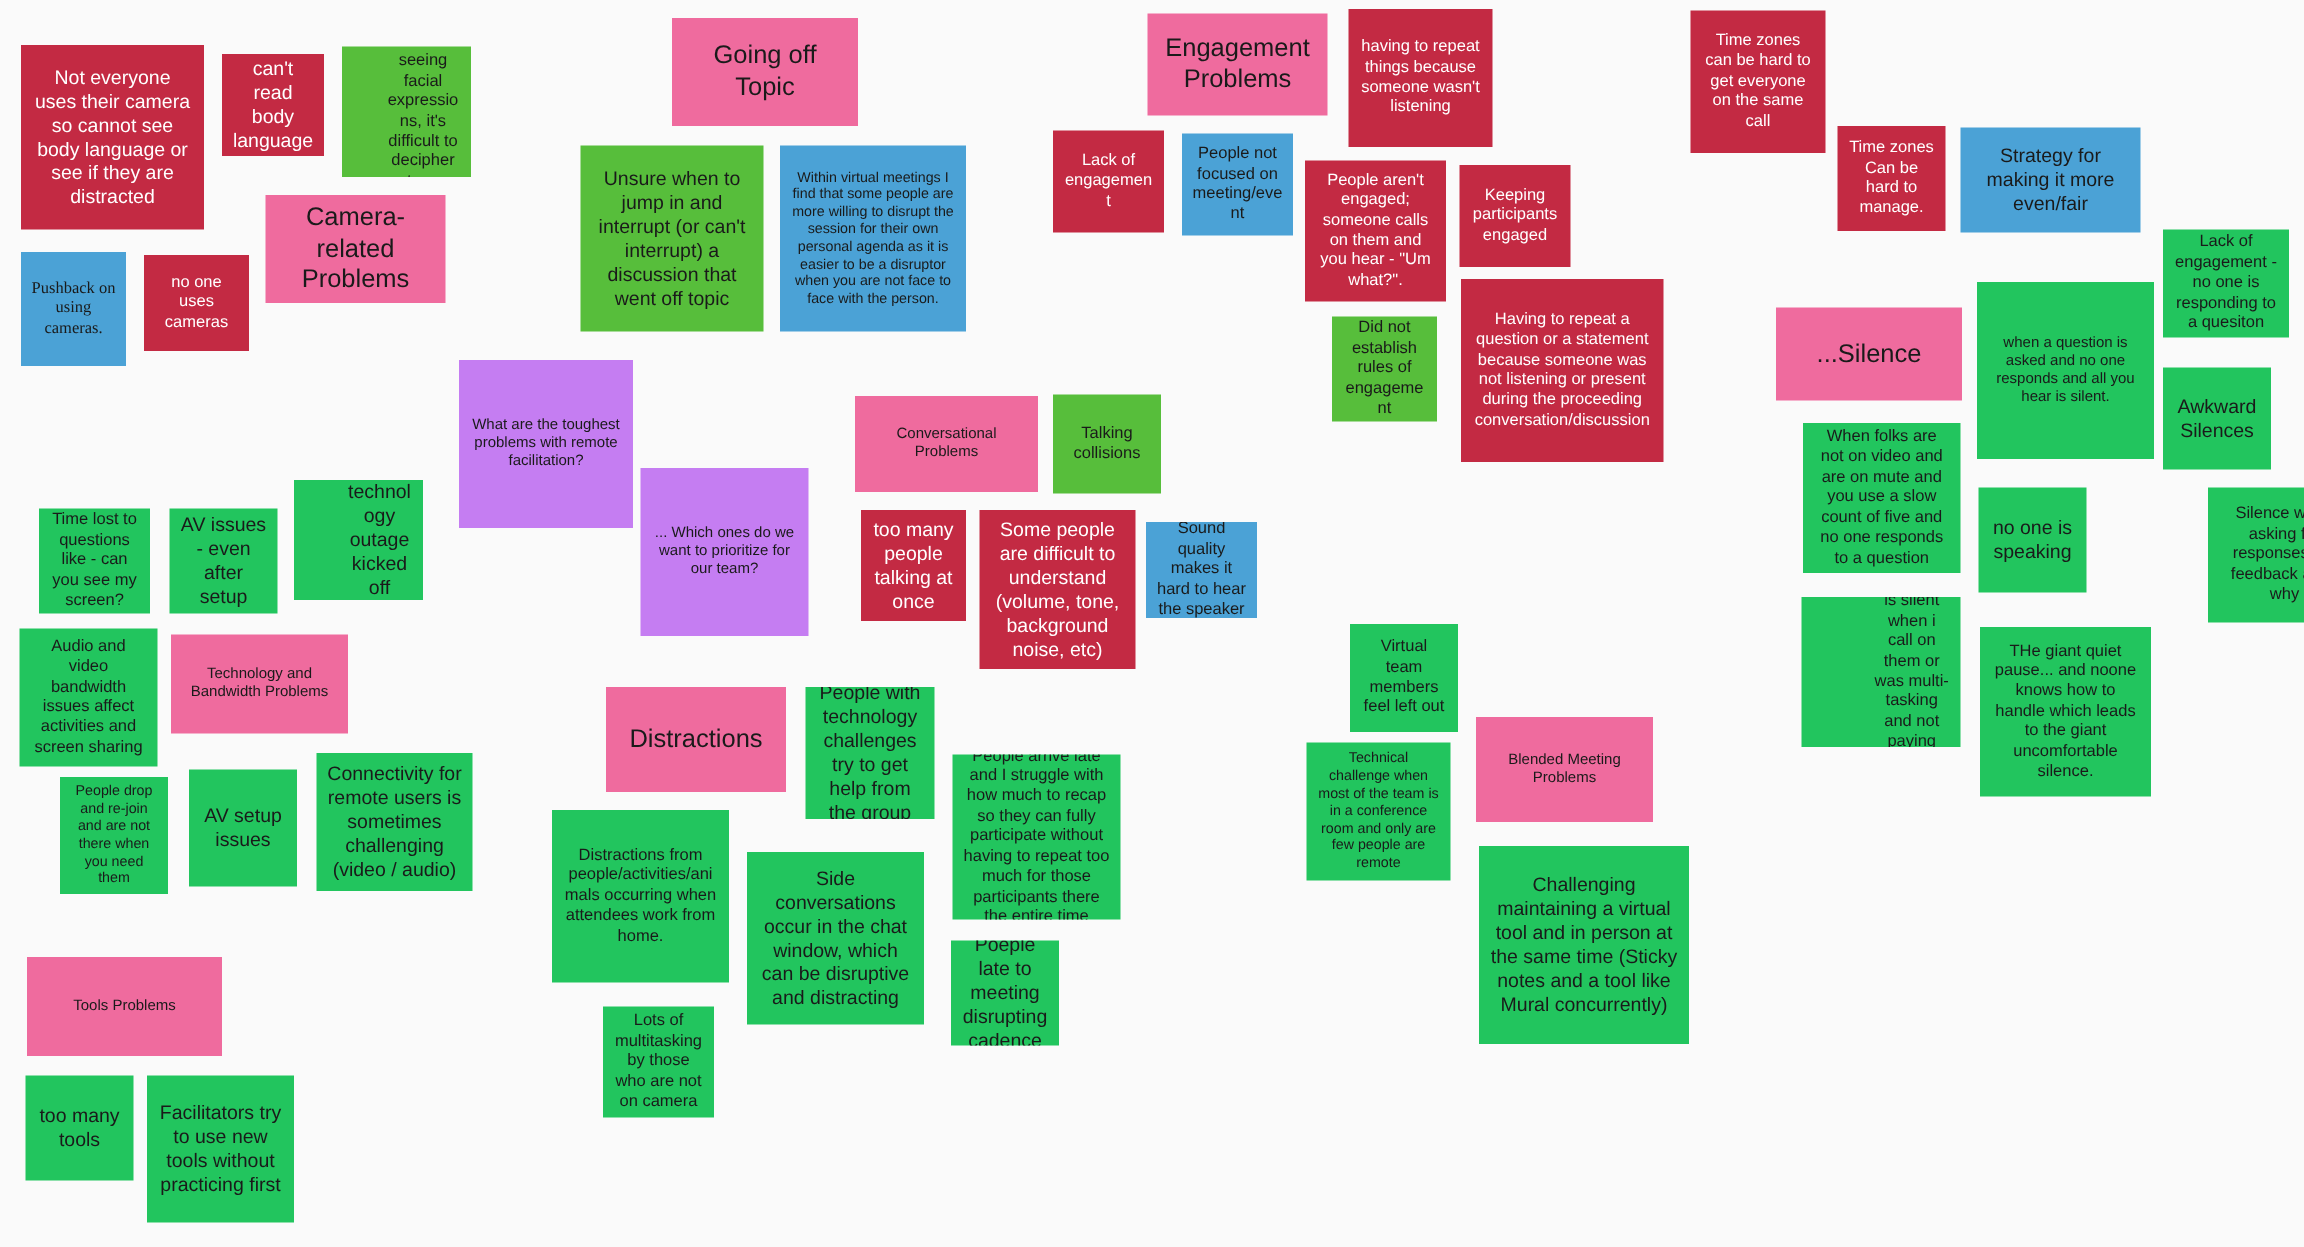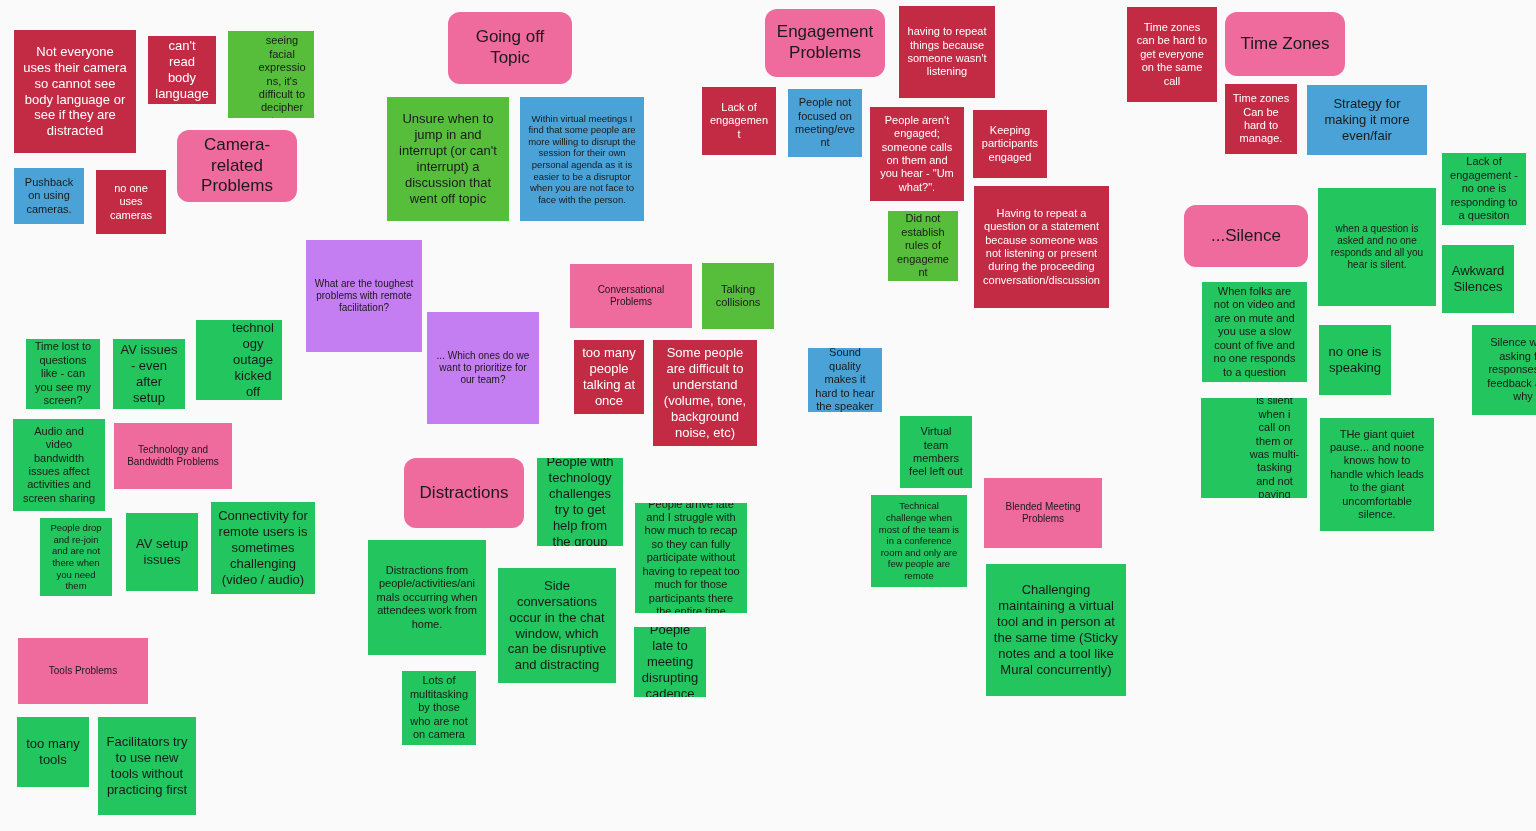--- a/index.html
+++ b/index.html
@@ -41,39 +41,39 @@
   .c-green  { background: #57BE3B; color: #1A1A1A; }
   .c-blue   { background: #4BA2D6; color: #1A1A1A; }
   .c-yellow { background: #22c55e; color: #1A1A1A; }
   .c-purple { background: #C57DF2; color: #1A1A1A; }
 
   
   .fs-xs { font-size: 9.5px; }
   .fs-s  { font-size: 11px; }
   .fs-m  { font-size: 13px; }
   .fs-l  { font-size: 10px; }
-  .fs-xl { font-size: 17px; border-radius: 12px; }
+  .fs-xl { font-size: 17px; }
 </style>
 </head>
 <body>
 
 <div id="board" style="background: rgb(250, 250, 250);">
     <div class="note c-red fs-m" style="left: 14px; top: 30px; width: 122px; height: 123px;">
       <span class="txt">Not everyone uses their camera so cannot see body language or see if they are distracted</span>
     </div>
     <div class="note c-red fs-m" style="left: 148px; top: 36px; width: 68px; height: 68px;">
       <span class="txt">can't read body language</span>
     </div>
     <div class="note c-green fs-s" style="left: 228px; top: 31px; width: 86px; height: 87px; padding-left: 29px;">
       <span class="txt">Without seeing facial expressions, it's difficult to decipher tone</span>
     </div>
     <div class="note c-pink fs-xl" style="left: 177px; top: 130px; width: 120px; height: 72px;">
       <span class="txt">Camera-related Problems</span>
     </div>
-    <div class="note c-blue fs-s" style="left: 14px; top: 168px; width: 70px; height: 56px;">
+    <div class="note c-blue fs-s" style="left: 14px; top: 168px; width: 70px; height: 76px; font-family: Liberation Serif, serif;">
       <span class="txt">Pushback on using cameras.</span>
     </div>
     <div class="note c-red fs-s" style="left: 96px; top: 170px; width: 70px; height: 64px;">
       <span class="txt">no one uses cameras</span>
     </div>
     <div class="note c-pink fs-xl" style="left: 448px; top: 12px; width: 124px; height: 72px;">
       <span class="txt">Going off Topic</span>
     </div>
     <div class="note c-green fs-m" style="left: 387px; top: 97px; width: 122px; height: 124px;">
       <span class="txt">Unsure when to jump in and interrupt (or can't interrupt) a discussion that went off topic</span>
@@ -101,23 +101,20 @@
     </div>
     <div class="note c-green fs-s" style="left: 888px; top: 211px; width: 70px; height: 70px;">
       <span class="txt">Did not establish rules of engagement</span>
     </div>
     <div class="note c-red fs-s" style="left: 974px; top: 186px; width: 135px; height: 122px;">
       <span class="txt">Having to repeat a question or a statement because someone was not listening or present during the proceeding conversation/discussion</span>
     </div>
     <div class="note c-red fs-s" style="left: 1127px; top: 7px; width: 90px; height: 95px;">
       <span class="txt">Time zones can be hard to get everyone on the same call</span>
     </div>
-    <div class="note c-pink fs-xl" style="left: 1225px; top: 12px; width: 120px; height: 64px;">
-      <span class="txt">Time Zones</span>
-    </div>
     <div class="note c-red fs-s" style="left: 1225px; top: 84px; width: 72px; height: 70px;">
       <span class="txt">Time zones Can be hard to manage.</span>
     </div>
     <div class="note c-blue fs-m" style="left: 1307px; top: 85px; width: 120px; height: 70px;">
       <span class="txt">Strategy for making it more even/fair</span>
     </div>
     <div class="note c-yellow fs-s" style="left: 1442px; top: 153px; width: 84px; height: 72px;">
       <span class="txt">Lack of engagement - no one is responding to a quesiton</span>
     </div>
     <div class="note c-pink fs-xl" style="left: 1184px; top: 205px; width: 124px; height: 62px;">
@@ -155,21 +152,21 @@
     </div>
     <div class="note c-green fs-s" style="left: 702px; top: 263px; width: 72px; height: 66px;">
       <span class="txt">Talking collisions</span>
     </div>
     <div class="note c-red fs-m" style="left: 574px; top: 340px; width: 70px; height: 74px;">
       <span class="txt">too many people talking at once</span>
     </div>
     <div class="note c-red fs-m" style="left: 653px; top: 340px; width: 104px; height: 106px;">
       <span class="txt">Some people are difficult to understand (volume, tone, background noise, etc)</span>
     </div>
-    <div class="note c-blue fs-s" style="left: 764px; top: 348px; width: 74px; height: 64px; margin-left: 44px;">
+    <div class="note c-blue fs-s" style="left: 764px; top: 348px; width: 74px; height: 64px;">
       <span class="txt">Sound quality makes it hard to hear the speaker</span>
     </div>
     <div class="note c-yellow fs-s" style="left: 26px; top: 339px; width: 74px; height: 70px;">
       <span class="txt">Time lost to questions like - can you see my screen?</span>
     </div>
     <div class="note c-yellow fs-m" style="left: 113px; top: 339px; width: 72px; height: 70px;">
       <span class="txt">AV issues - even after setup</span>
     </div>
     <div class="note c-yellow fs-m" style="left: 196px; top: 320px; width: 86px; height: 80px; padding-left: 35px;">
       <span class="txt">Power or technology outage kicked off facilitator</span>

